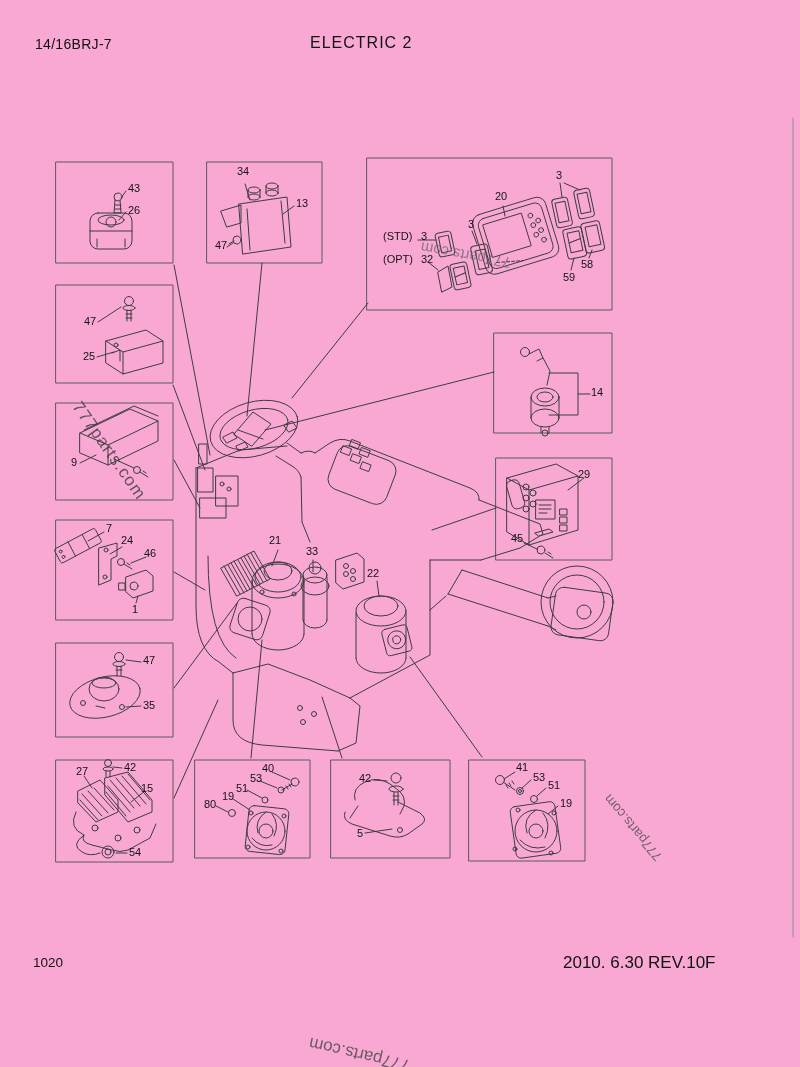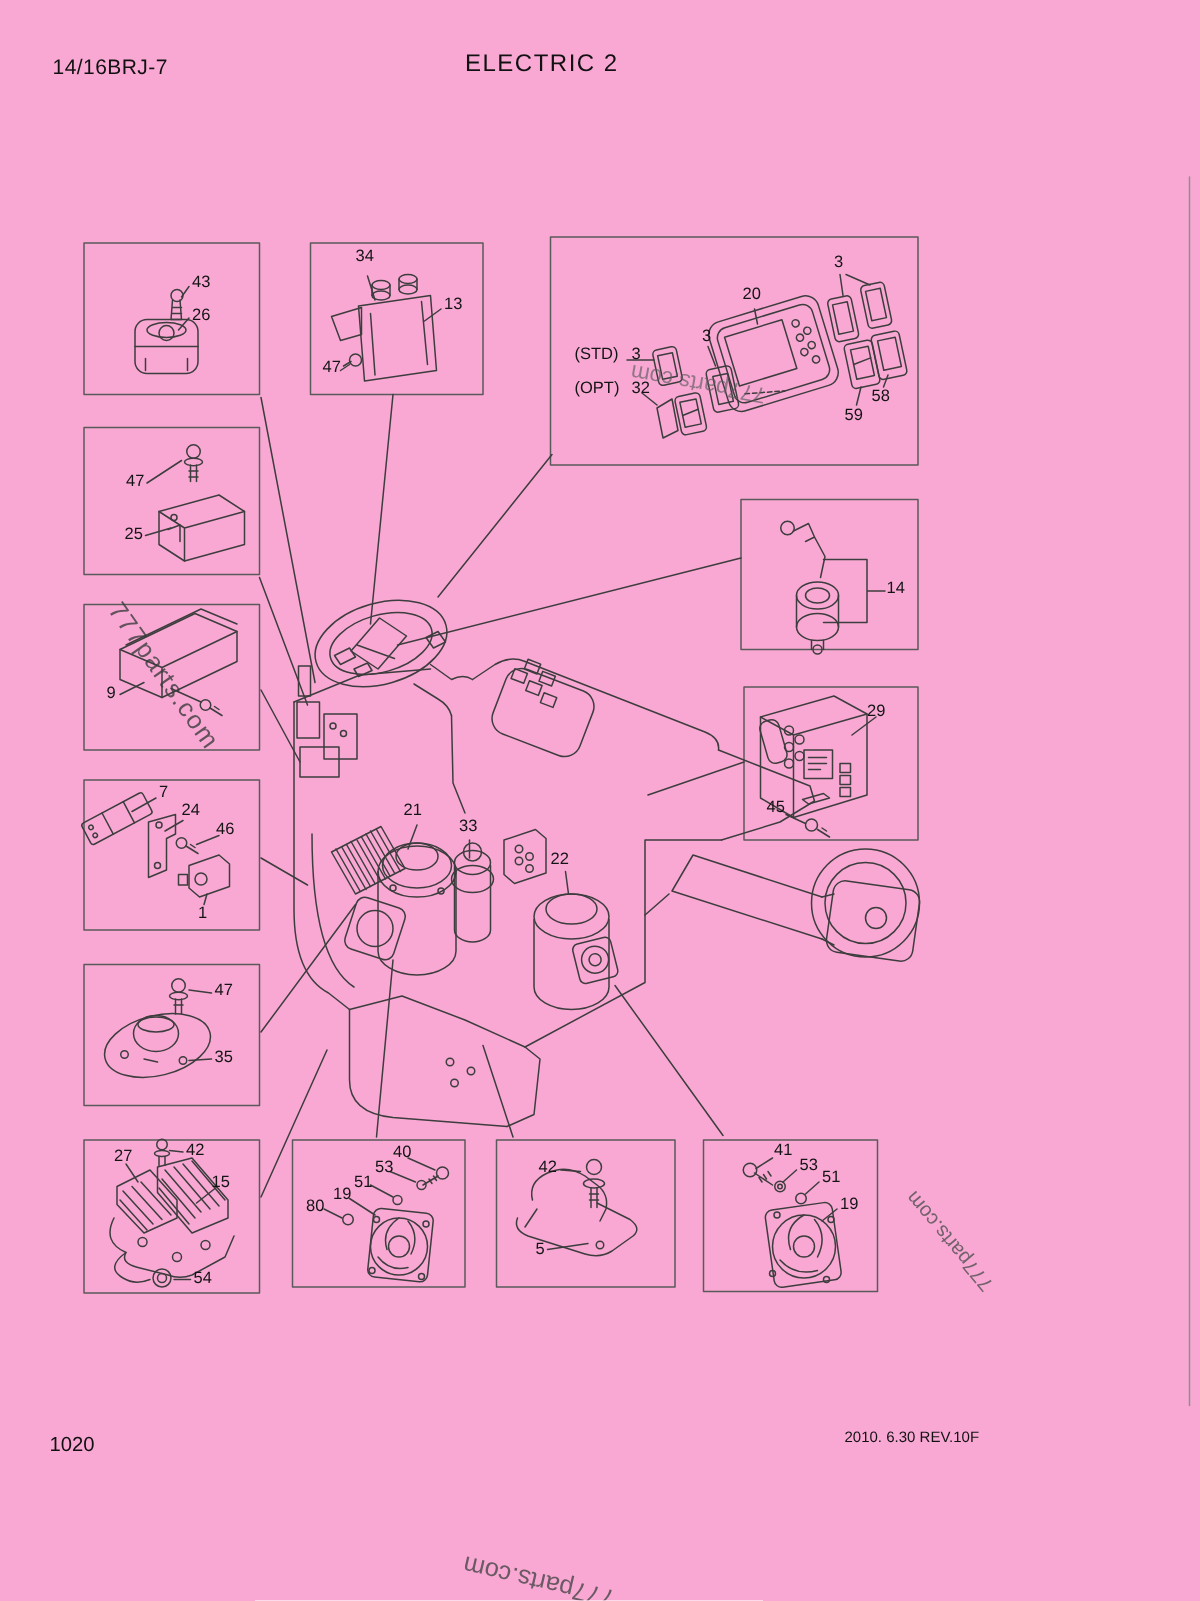--- a/index.html
+++ b/index.html
@@ -2,21 +2,21 @@
 <html><head>
 <meta charset="utf-8">
 <style>
   html,body{margin:0;padding:0;background:#fff;}
   .page{position:relative;width:800px;height:1067px;background:#f9a8d4;overflow:hidden;
         font-family:"Liberation Sans",sans-serif;color:#111;}
   .hdr-model{position:absolute;left:35px;top:36px;font-size:14px;letter-spacing:.3px;}
   .hdr-title{position:absolute;left:310px;top:34px;font-size:16px;letter-spacing:1px;}
   .callout{position:absolute;font-size:11px;color:#141414;white-space:nowrap;line-height:1;}
   .footer-page{position:absolute;left:33px;top:955px;font-size:13.5px;}
-  .footer-rev{position:absolute;left:563px;top:953px;font-size:10px;}
+  .footer-rev{position:absolute;left:563px;top:953px;font-size:17px;}
   .wm{position:absolute;white-space:nowrap;color:rgba(60,60,60,.8);}
   .wm-diag{left:84px;top:398px;font-size:17px;letter-spacing:1px;transform:rotate(55deg);transform-origin:left top;}
   .wm-flip{left:420px;top:247px;font-size:15px;color:rgba(90,90,90,.65);transform:rotate(190deg);}
   .wm-right{left:592px;top:820px;font-size:13.5px;color:rgba(80,80,80,.8);transform:rotate(230deg);}
   .wm-bottom{left:308px;top:1044px;font-size:17px;color:rgba(70,70,70,.8);transform:rotate(193deg);}
   svg{position:absolute;left:0;top:0;}
   svg *{vector-effect:non-scaling-stroke;}
 </style>
 </head>
 <body>

